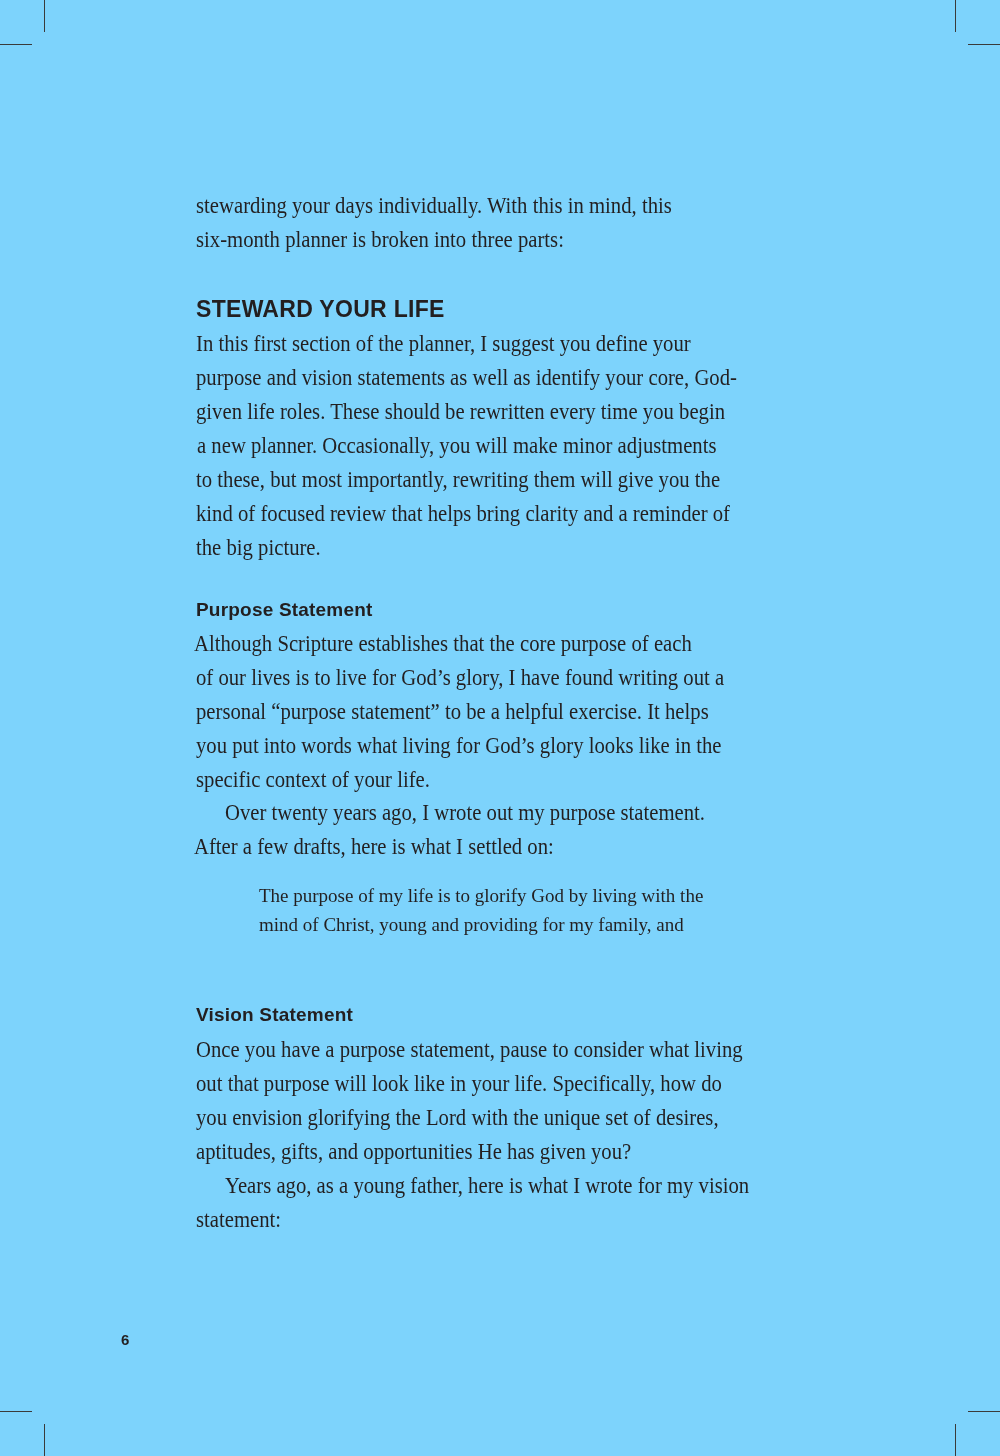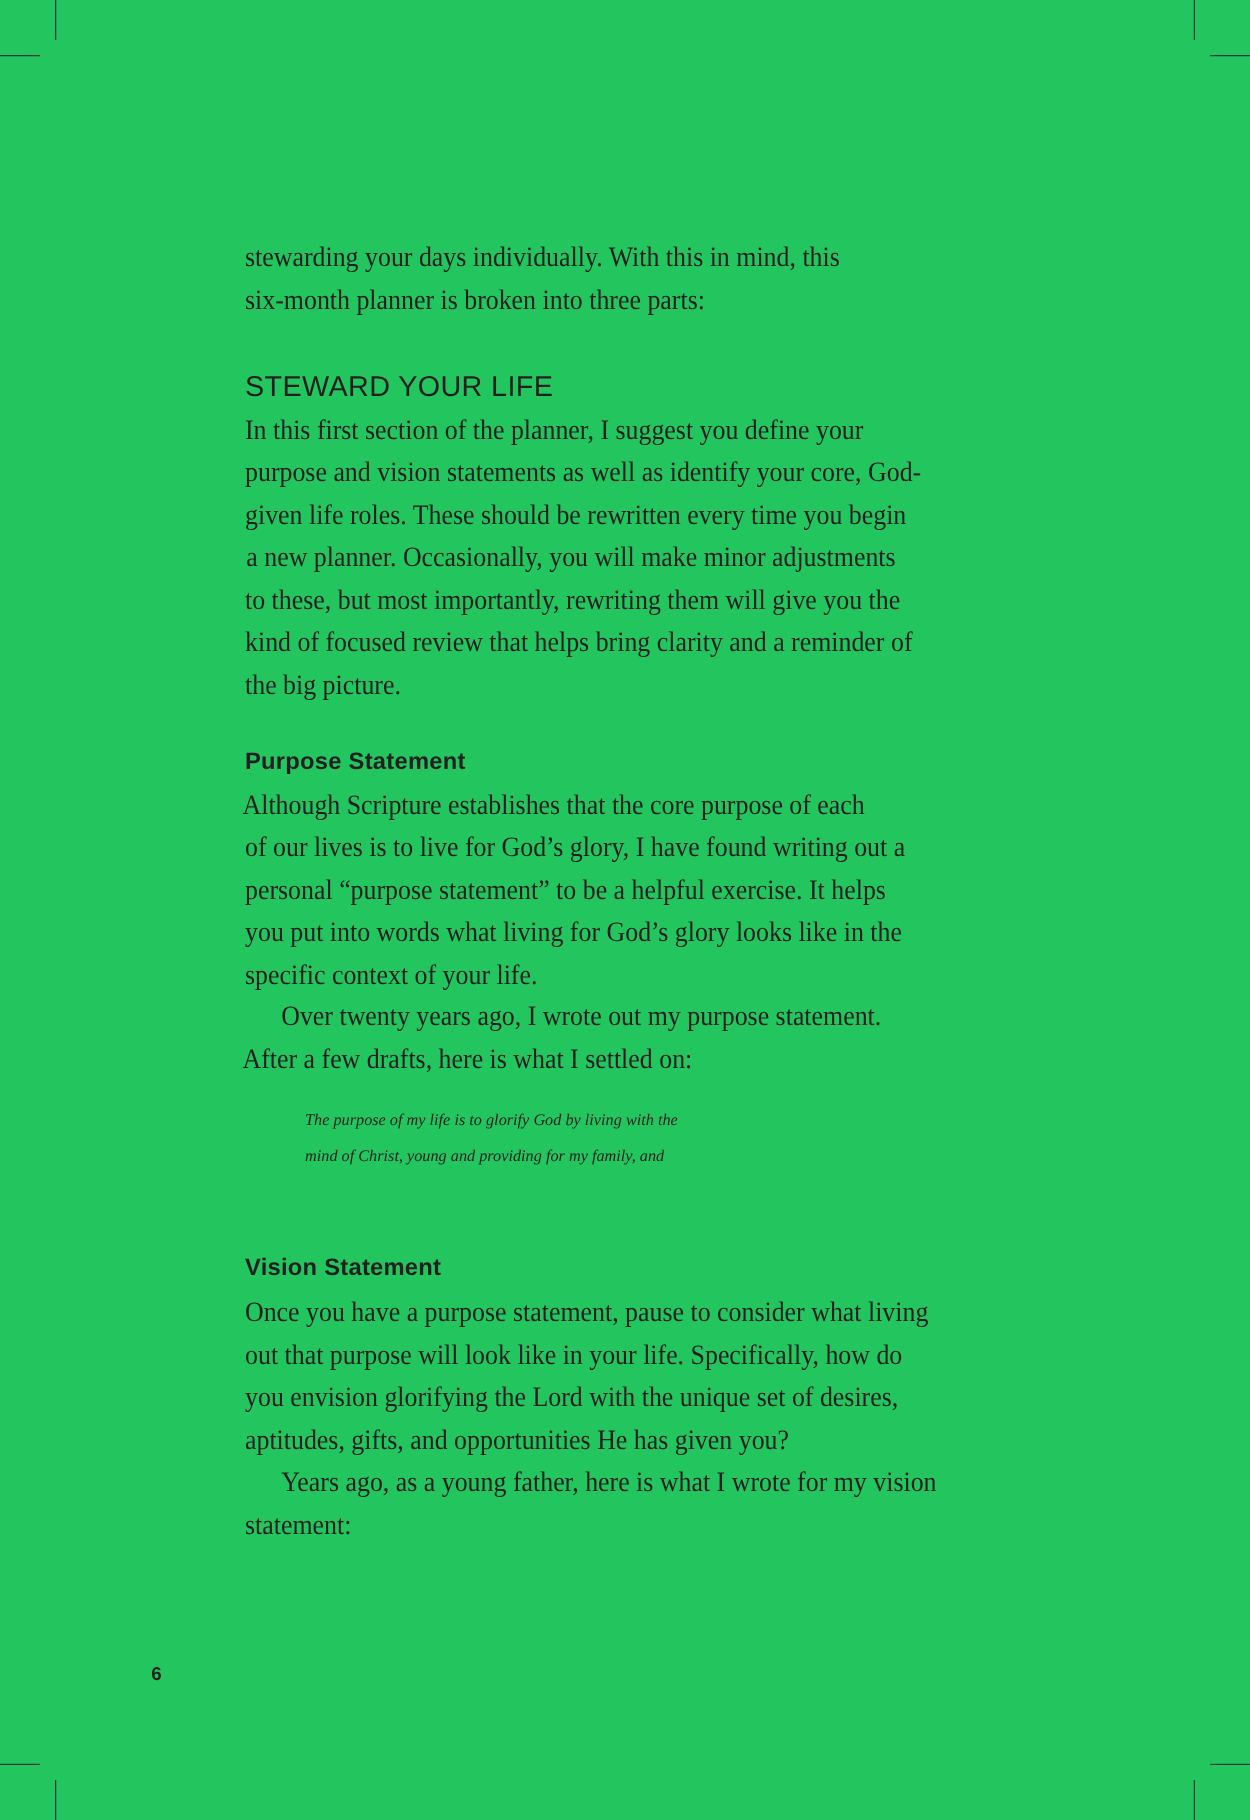--- a/index.html
+++ b/index.html
@@ -1,58 +1,58 @@
 <!DOCTYPE html>
 <html><head>
   <meta charset="utf-8">
   <style>
     html, body { margin: 0; padding: 0; }
     body { width: 1000px; height: 1456px; background: #ffffff; position: relative; overflow: hidden; color: #231f20; }
-    .page { position: absolute; left: 0; top: 0; width: 1000px; height: 1456px; background: #22c55e; }
+    .page { position: absolute; left: 0; top: 0; width: 1000px; height: 1456px; background: #7dd3fc; }
     .crop { position: absolute; background: #3a3a3a; }
     .crop.v { width: 1px; height: 32px; }
     .crop.h { height: 1px; width: 32px; }
     .line {
       position: absolute;
       font-family: "Liberation Serif", "DejaVu Serif", serif;
       font-size: 22.5px;
       line-height: 28px;
       white-space: nowrap;
       color: #231f20;
       transform-origin: left center;
       transform: scaleX(0.92);
     }
     .heading1 {
       position: absolute;
       font-family: "Liberation Sans", "DejaVu Sans", sans-serif;
-      font-weight: normal;
+      font-weight: bold;
       font-size: 23px;
       letter-spacing: 0.3px;
       line-height: 28px;
       color: #231f20;
       white-space: nowrap;
     }
     .heading2 {
       position: absolute;
       font-family: "Liberation Sans", "DejaVu Sans", sans-serif;
       font-weight: bold;
       font-size: 19px;
       letter-spacing: 0.2px;
       line-height: 24px;
       color: #231f20;
       white-space: nowrap;
     }
     .quote {
       position: absolute;
       font-family: "Liberation Serif", "DejaVu Serif", serif;
-      font-style: italic;
-      font-size: 13px;
+      font-size: 19px;
       line-height: 26px;
       white-space: nowrap;
       color: #231f20;
+      margin-left: 15px;
     }
     .pagenum {
       position: absolute;
       font-family: "Liberation Sans", "DejaVu Sans", sans-serif;
       font-weight: bold;
       font-size: 15px;
       color: #231f20;
     }
   </style>
 </head>

